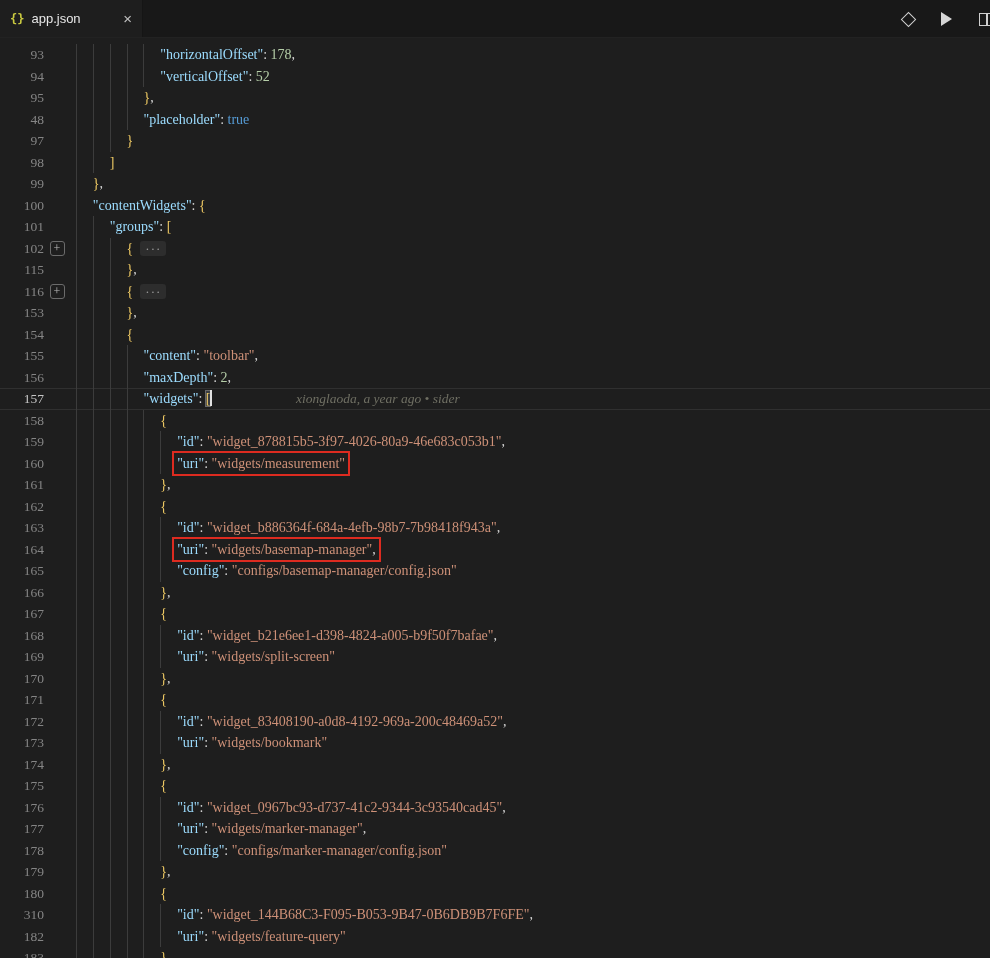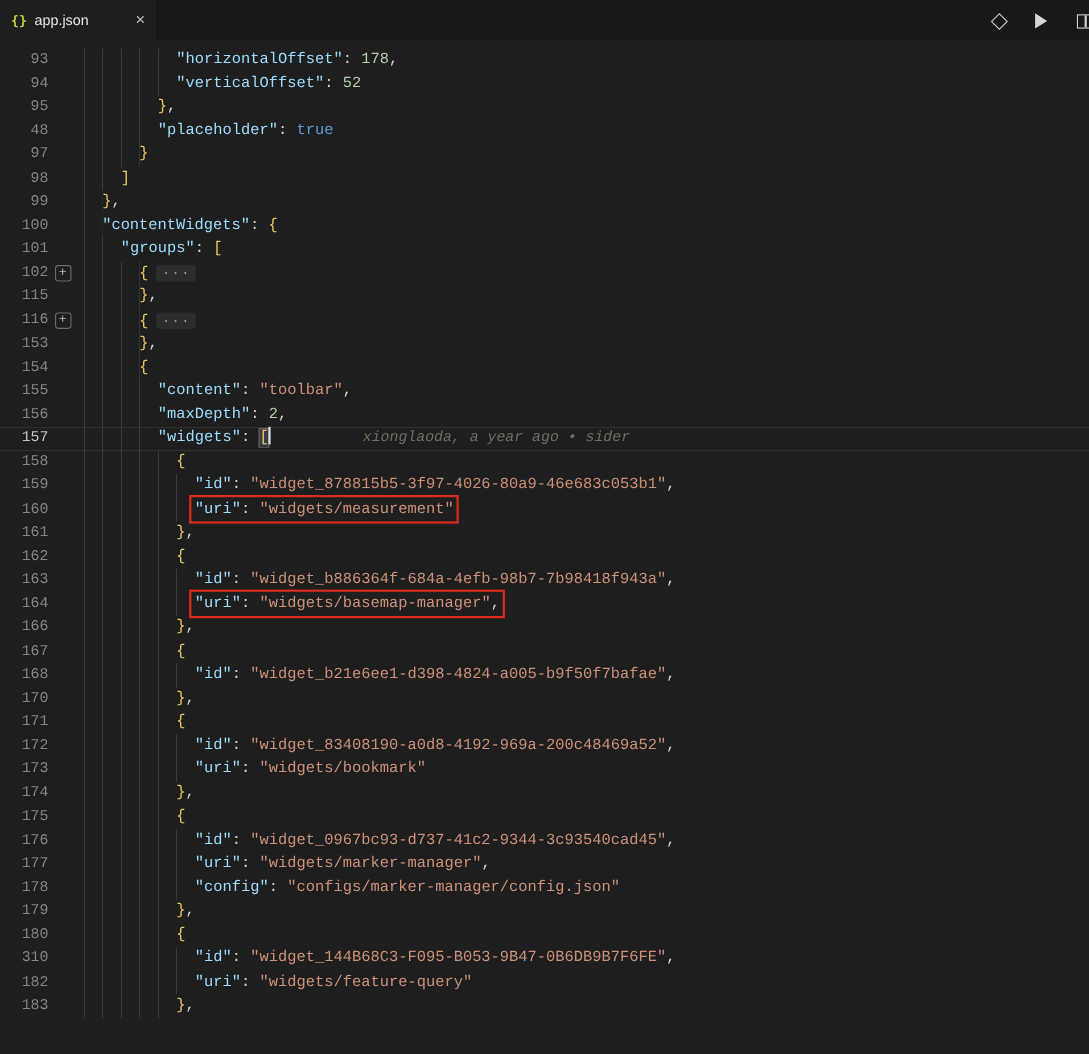--- a/index.html
+++ b/index.html
@@ -14,21 +14,21 @@
   .tab-close{color:#c0c0c0;font-size:15px;margin-left:auto}
   .tab-actions{position:absolute;right:0;top:0;height:38px;display:flex;align-items:center;gap:27px;padding-right:4px}
   .action{display:flex;align-items:center;justify-content:center;cursor:pointer}
   .icon-diamond{width:11px;height:11px;border:1.6px solid #cfcfcf;transform:rotate(45deg);display:block}
   .icon-run{width:0;height:0;border-left:11px solid #d6d6d6;border-top:7px solid transparent;border-bottom:7px solid transparent;display:block}
   .icon-split{width:16px;height:13px;border:1.6px solid #cfcfcf;position:relative;display:block;margin-right:-9px}
   .icon-split::after{content:"";position:absolute;left:6px;top:0;bottom:0;width:1.6px;background:#cfcfcf}
 
   
   .editor{flex:1;overflow:hidden;padding-top:6px;position:relative;cursor:text}
-  .line{display:flex;height:21.5px;line-height:21.5px;font-family:Liberation Mono, monospace;font-size:14px}
+  .line{display:flex;height:21.5px;line-height:21.5px;font-family:Liberation Serif, serif;font-size:14px}
   .line.current{box-shadow:inset 0 1px 0 #303030, inset 0 -1px 0 #303030}
   .gutter{width:70px;flex:none;display:flex}
   .num{width:44px;text-align:right;color:#858585;font-size:13.5px;flex:none}
   .num.active{color:#c6c6c6}
   .fold{width:26px;flex:none;display:flex;align-items:center;justify-content:center}
   .foldbtn{width:15px;height:15px;border:1px solid #6b6b6b;border-radius:3px;color:#bdbdbd;font-size:12px;line-height:12px;text-align:center;background:#1e1e1e;cursor:pointer}
   .code{flex:1;white-space:pre;position:relative;color:#d4d4d4}
   .guides{position:absolute;top:0;bottom:0;left:6px;background:repeating-linear-gradient(to right,#3c3c3c 0 1px,transparent 1px 16.86px)}
 
   .t-k{color:#9cdcfe}
@@ -234,38 +234,52 @@
         </div>
         <div class="line">
           <div class="gutter">
             <div class="num">164</div>
             <div class="fold"></div>
           </div>
           <div class="code" style="padding-left: 107.16px;"><i class="guides" style="width: 101.16px;"></i><span class="redbox"><span class="t-k">"uri"</span><span class="t-p">: </span><span class="t-s">"widgets/basemap-manager"</span><span class="t-p">,</span></span></div>
         </div>
         <div class="line">
           <div class="gutter">
+            <div class="num">165</div>
+            <div class="fold"></div>
+          </div>
+          <div class="code" style="padding-left: 107.16px;"><i class="guides" style="width: 101.16px;"></i><span class="t-k">"config"</span><span class="t-p">: </span><span class="t-s">"configs/basemap-manager/config.json"</span></div>
+        </div>
+        <div class="line">
+          <div class="gutter">
             <div class="num">166</div>
             <div class="fold"></div>
           </div>
           <div class="code" style="padding-left: 90.3px;"><i class="guides" style="width: 84.3px;"></i><span class="t-br">}</span><span class="t-p">,</span></div>
         </div>
         <div class="line">
           <div class="gutter">
             <div class="num">167</div>
             <div class="fold"></div>
           </div>
           <div class="code" style="padding-left: 90.3px;"><i class="guides" style="width: 84.3px;"></i><span class="t-br">{</span></div>
         </div>
         <div class="line">
           <div class="gutter">
             <div class="num">168</div>
             <div class="fold"></div>
           </div>
           <div class="code" style="padding-left: 107.16px;"><i class="guides" style="width: 101.16px;"></i><span class="t-k">"id"</span><span class="t-p">: </span><span class="t-s">"widget_b21e6ee1-d398-4824-a005-b9f50f7bafae"</span><span class="t-p">,</span></div>
+        </div>
+        <div class="line">
+          <div class="gutter">
+            <div class="num">169</div>
+            <div class="fold"></div>
+          </div>
+          <div class="code" style="padding-left: 107.16px;"><i class="guides" style="width: 101.16px;"></i><span class="t-k">"uri"</span><span class="t-p">: </span><span class="t-s">"widgets/split-screen"</span></div>
         </div>
         <div class="line">
           <div class="gutter">
             <div class="num">170</div>
             <div class="fold"></div>
           </div>
           <div class="code" style="padding-left: 90.3px;"><i class="guides" style="width: 84.3px;"></i><span class="t-br">}</span><span class="t-p">,</span></div>
         </div>
         <div class="line">
           <div class="gutter">

